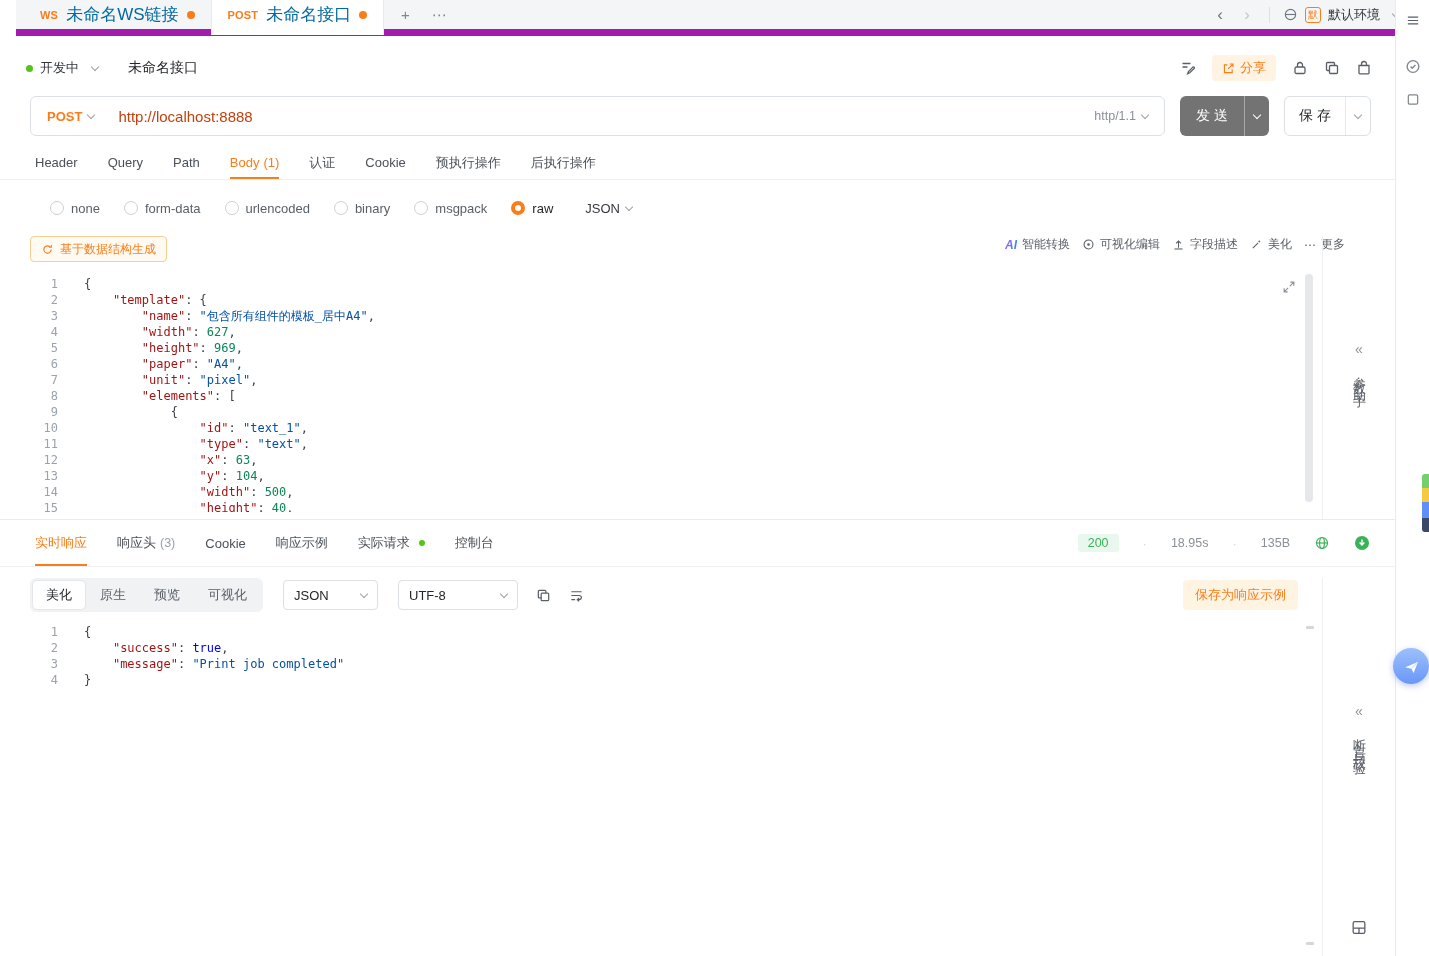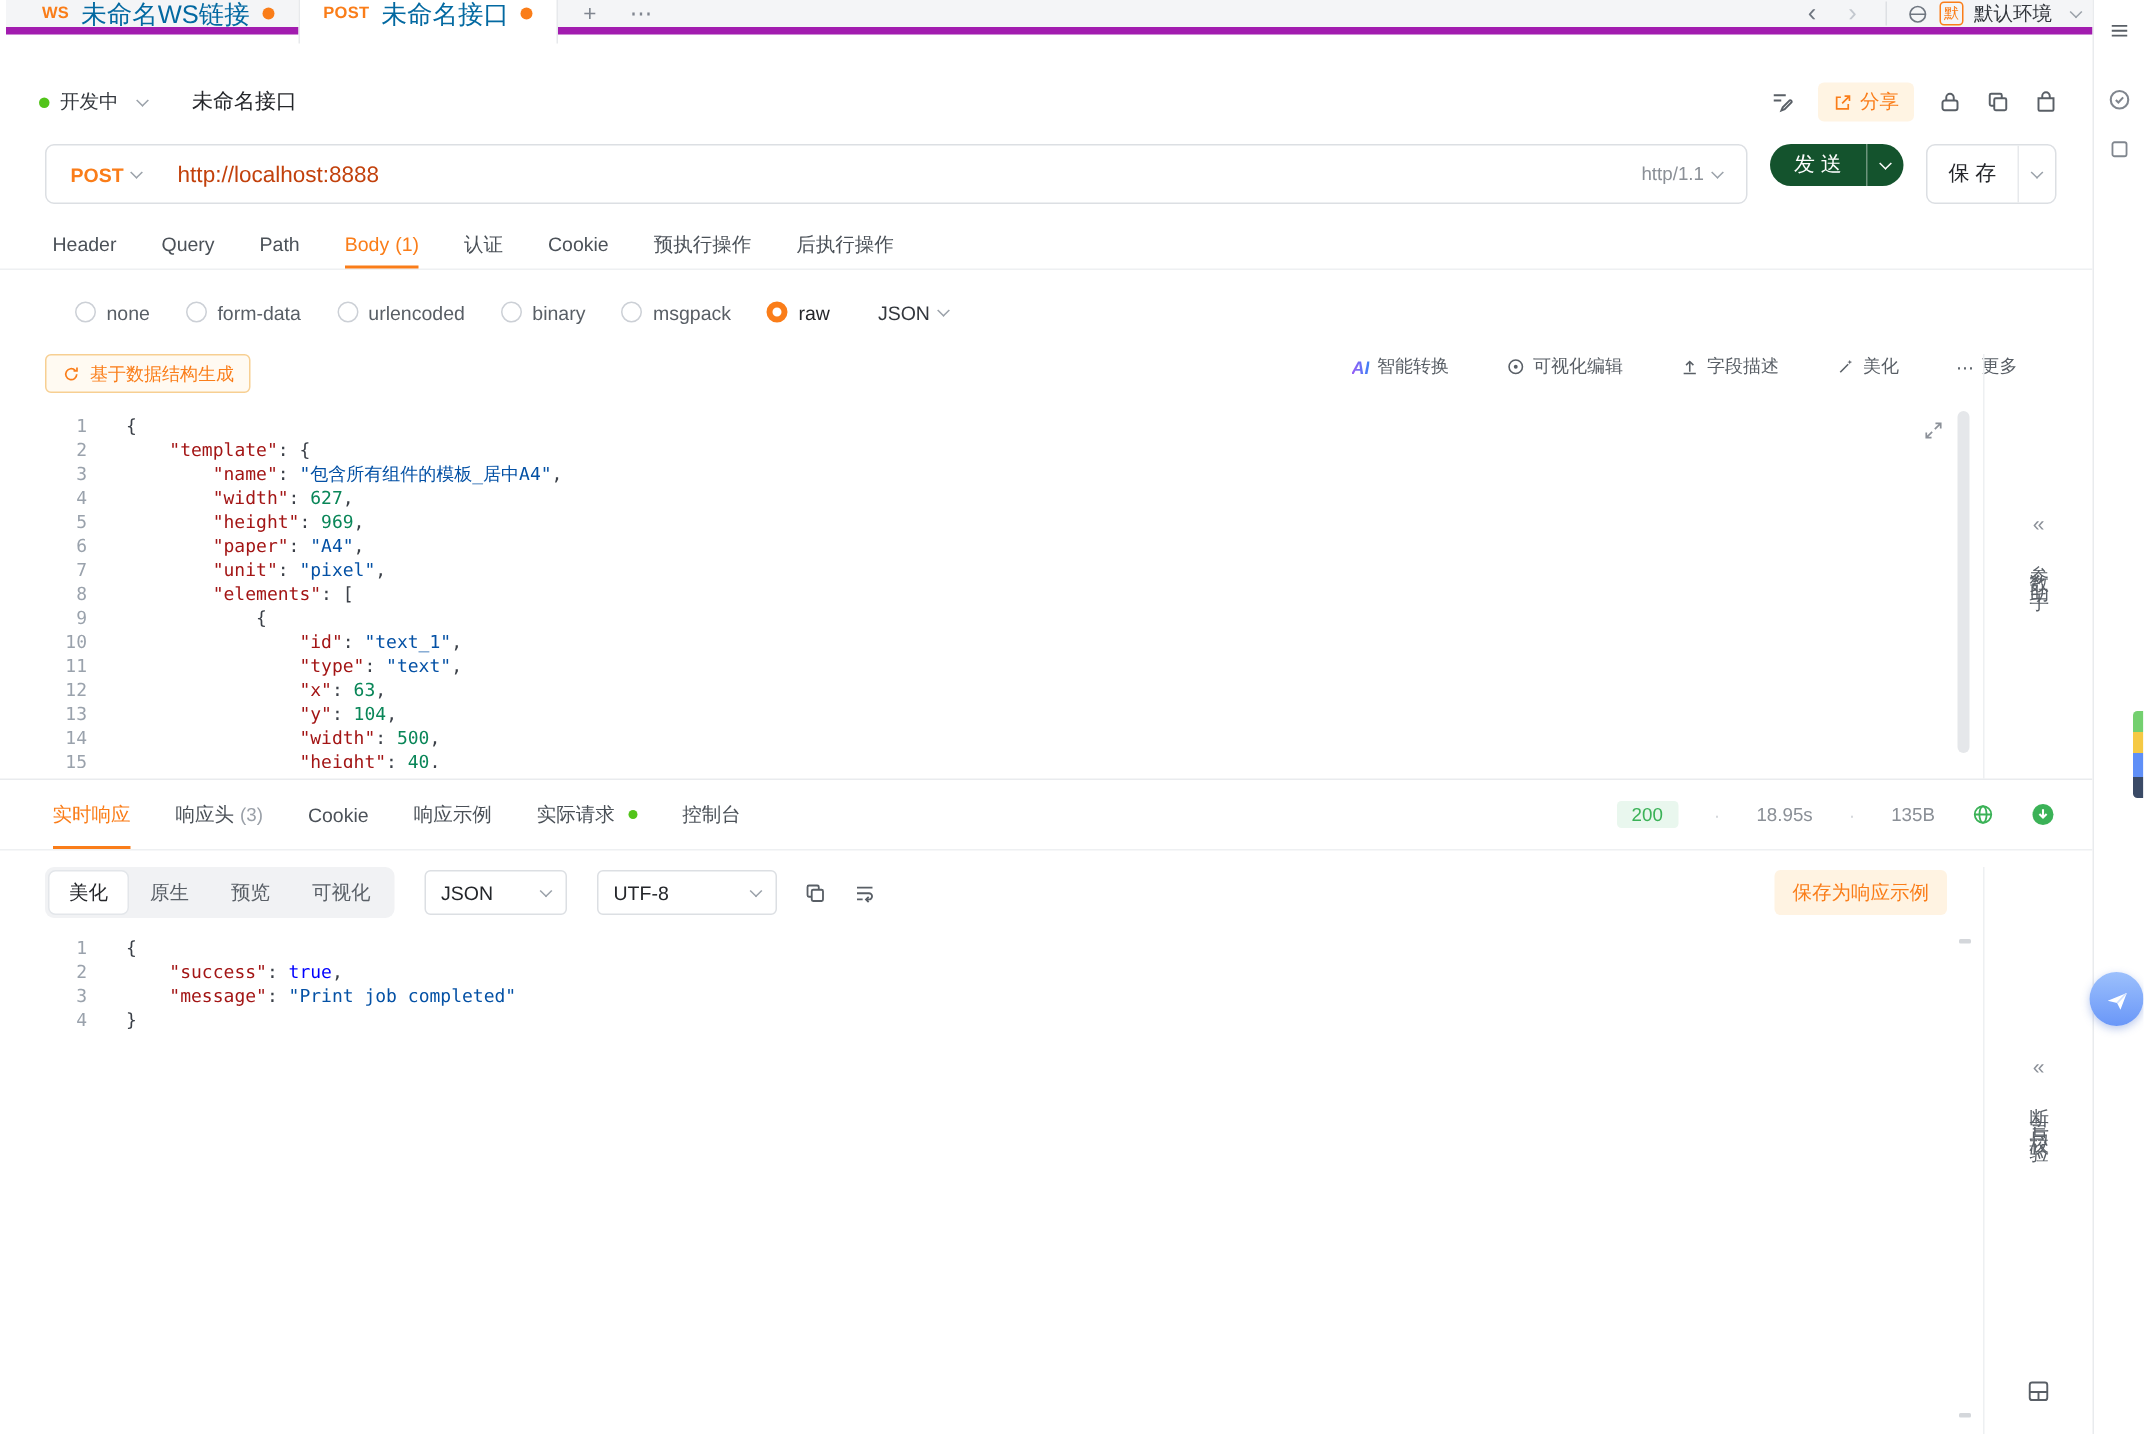--- a/index.html
+++ b/index.html
@@ -1,21 +1,21 @@
 <!DOCTYPE html>
 <html><head>
 <meta charset="utf-8">
 <style>
   *{margin:0;padding:0;box-sizing:border-box}
   html,body{width:1429px;height:956px}
   body{font-family:"Liberation Sans",sans-serif;font-size:13px;color:#262626;background:#fff;position:relative;overflow:hidden}
   svg{display:block}
 
   
-  .topbar{position:absolute;left:4px;top:0;width:1395px;height:23px;background:#f4f5f7;border-bottom:5px solid #a21caf;display:flex;align-items:center}
+  .topbar{position:absolute;left:16px;top:0;width:1395px;height:36px;background:#f4f5f7;border-bottom:7px solid #a21caf;display:flex;align-items:center}
   .wtab{height:40px;display:flex;align-items:center;gap:8px;padding:0 16px;cursor:pointer}
   .wtab:first-child{margin-left:8px}
   .wtab.active{background:#fff;border-left:1px solid #e7e9ec;border-right:1px solid #e7e9ec}
   .wm{font-size:11px;font-weight:700;color:#fa7d19;letter-spacing:.2px}
   .wn{font-size:17px;color:#0369a1}
   .odot{width:8px;height:8px;border-radius:50%;background:#fa7d19}
   .tbtn{width:26px;height:26px;margin-left:8px;display:flex;align-items:center;justify-content:center;color:#808690;font-size:15px;border-radius:4px;cursor:pointer}
   .topbar-right{margin-left:auto;display:flex;align-items:center;gap:9px;padding-right:12px}
   .navar{font-size:17px;color:#6f7680;width:18px;text-align:center;cursor:pointer}
   .navar.dim{color:#c3c8cf}
@@ -40,21 +40,21 @@
   .tb2-right{margin-left:auto;display:flex;align-items:center;gap:16px;padding-right:23px}
   .iconbtn{cursor:pointer;display:flex;align-items:center;justify-content:center}
   .sharebtn{display:flex;align-items:center;gap:5px;height:26px;padding:0 10px;border-radius:4px;background:#fff4e3;color:#fa7d19;font-size:13px;cursor:pointer}
 
   
   .urlbar{position:absolute;left:0;top:96px;width:1395px;height:40px}
   .urlbox{position:absolute;left:30px;top:0;width:1135px;height:40px;border:1px solid #dcdfe3;border-radius:6px;display:flex;align-items:center;background:#fff}
   .method{display:flex;align-items:center;padding:0 10px 0 16px;color:#fa7d19;font-weight:700;font-size:13px;cursor:pointer}
   .urltext{margin-left:14px;font-size:15px;color:#c2410c;flex:0 1 auto;cursor:text}
   .httpver{margin-left:auto;display:flex;align-items:center;color:#8b9097;font-size:12.5px;padding-right:16px;cursor:pointer}
-  .sendbtn{position:absolute;left:1180px;top:0;height:28px;display:flex;align-items:stretch;border-radius:16px;overflow:hidden;background:#14532d;color:#fff;cursor:pointer}
+  .sendbtn{position:absolute;left:1180px;top:0;height:40px;display:flex;align-items:stretch;border-radius:6px;overflow:hidden;background:#737373;color:#fff;cursor:pointer}
   .send-main{display:flex;align-items:center;padding:0 16px;font-size:14px}
   .send-div{width:1px;background:rgba(255,255,255,.38)}
   .send-chev{width:24px;display:flex;align-items:center;justify-content:center}
   .send-chev .chev{margin:0 0 2px 0}
   .savebtn{position:absolute;left:1284px;top:0;height:40px;display:flex;align-items:stretch;border:1px solid #dcdfe3;border-radius:6px;background:#fff;cursor:pointer}
   .save-main{display:flex;align-items:center;padding:0 14px;font-size:14px;color:#24262a}
   .save-div{width:1px;background:#e7e9ec}
   .save-chev{width:24px;display:flex;align-items:center;justify-content:center}
   .save-chev .chev{margin:0 0 2px 0}
 
@@ -70,21 +70,21 @@
   .btypes{position:absolute;left:0;top:192px;width:1395px;height:32px;display:flex;align-items:center;gap:24px;padding-left:50px}
   .radio{display:flex;align-items:center;gap:7px;color:#595f66;font-size:13px;cursor:pointer}
   .rdo{width:14px;height:14px;border:1px solid #ccd0d6;border-radius:50%;background:#fff;flex:none}
   .rdo.on{border:4px solid #fa7d19}
   .radio.checked{color:#24262a}
   .rawfmt{display:flex;align-items:center;color:#33373d;font-size:13px;margin-left:8px;cursor:pointer}
 
   
   .edtb{position:absolute;left:0;top:236px;width:1395px;height:32px;display:flex;align-items:flex-start}
   .genbtn{margin-left:30px;height:26px;display:flex;align-items:center;gap:6px;padding:0 10px;border:1px solid #f7cf92;background:#fffaf2;color:#fa7d19;font-size:12px;border-radius:4px;cursor:pointer;font-family:inherit}
-  .edtb-right{margin-left:auto;display:flex;align-items:center;gap:38px;padding-right:50px}
+  .edtb-right{margin-left:auto;display:flex;align-items:center;gap:12px;padding-right:50px}
   .edact{display:flex;align-items:center;gap:5px;color:#595f66;font-size:12px;cursor:pointer;white-space:nowrap}
   .ai{font-weight:700;font-style:italic;background:linear-gradient(90deg,#9b5cf6,#3b82f6);-webkit-background-clip:text;background-clip:text;color:transparent}
 
   
   .editor{position:absolute;left:0;width:1322px;overflow:hidden;background:#fff;cursor:text}
   #request-editor{top:272px;height:240px}
   #response-editor{top:620px;height:336px}
   .gutter{position:absolute;left:0;top:4px;width:58px;text-align:right;font-family:"DejaVu Sans Mono",monospace;font-size:12px;line-height:16px;color:#9aa2ac}
   .code{position:absolute;left:84px;top:4px;font-family:"DejaVu Sans Mono",monospace;font-size:12px;line-height:16px;white-space:pre;color:#24292f}
   .cl{height:16px}

